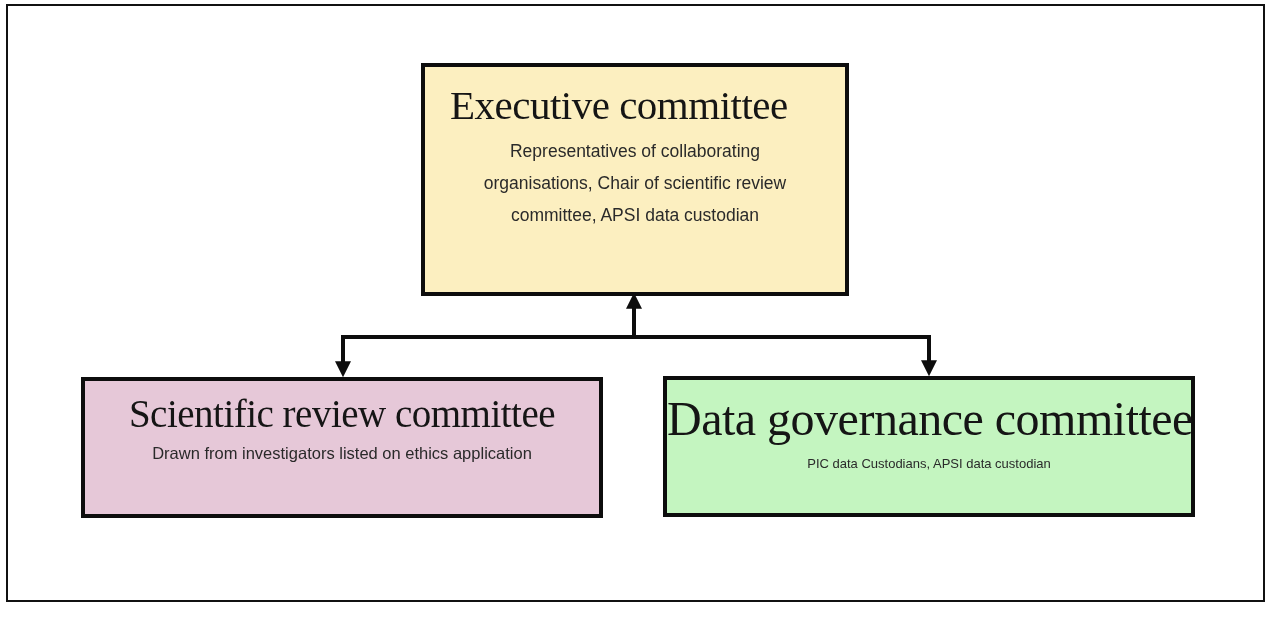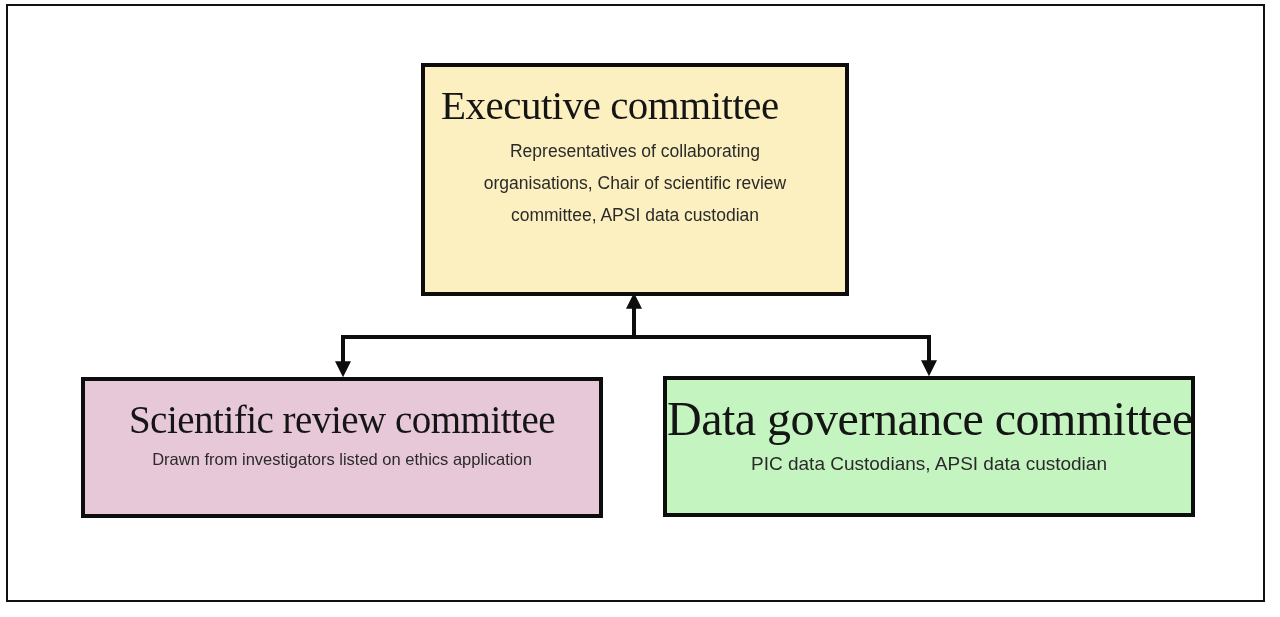--- a/index.html
+++ b/index.html
@@ -39,51 +39,51 @@
       color: #2a2a2a;
       line-height: 32px;
     }
     #exec {
       left: 421px; top: 63px; width: 428px; height: 233px;
     }
     #exec .title {
       font-family: "Liberation Serif", "DejaVu Serif", serif;
       text-align: left;
       font-size: 41px;
-      padding-left: 16px;
+      padding-left: 25px;
       margin-top: 14px;
       line-height: 48px;
     }
     #exec .desc {
       font-size: 17.5px;
       margin-top: 6px;
     }
     #sci {
       left: 81px; top: 377px; width: 522px; height: 141px;
     }
     #sci .title {
       font-family: "Liberation Serif", "DejaVu Serif", serif;
       font-size: 39px;
       line-height: 46px;
-      margin-top: 16px;
+      margin-top: 10px;
     }
     #sci .desc {
       font-size: 16.5px;
     }
     #data {
       left: 663px; top: 376px; width: 532px; height: 141px;
     }
     #data .title {
       font-family: "Liberation Serif", "DejaVu Serif", serif;
       font-size: 48px;
       line-height: 46px;
       margin-top: 16px;
     }
     #data .desc {
-      font-size: 19px;
+      font-size: 13px;
       margin-top: 6px;
     }
     svg.connectors {
       position: absolute;
       left: 0; top: 0;
       width: 1280px; height: 617px;
       pointer-events: none;
     }
   </style>
 </head>

